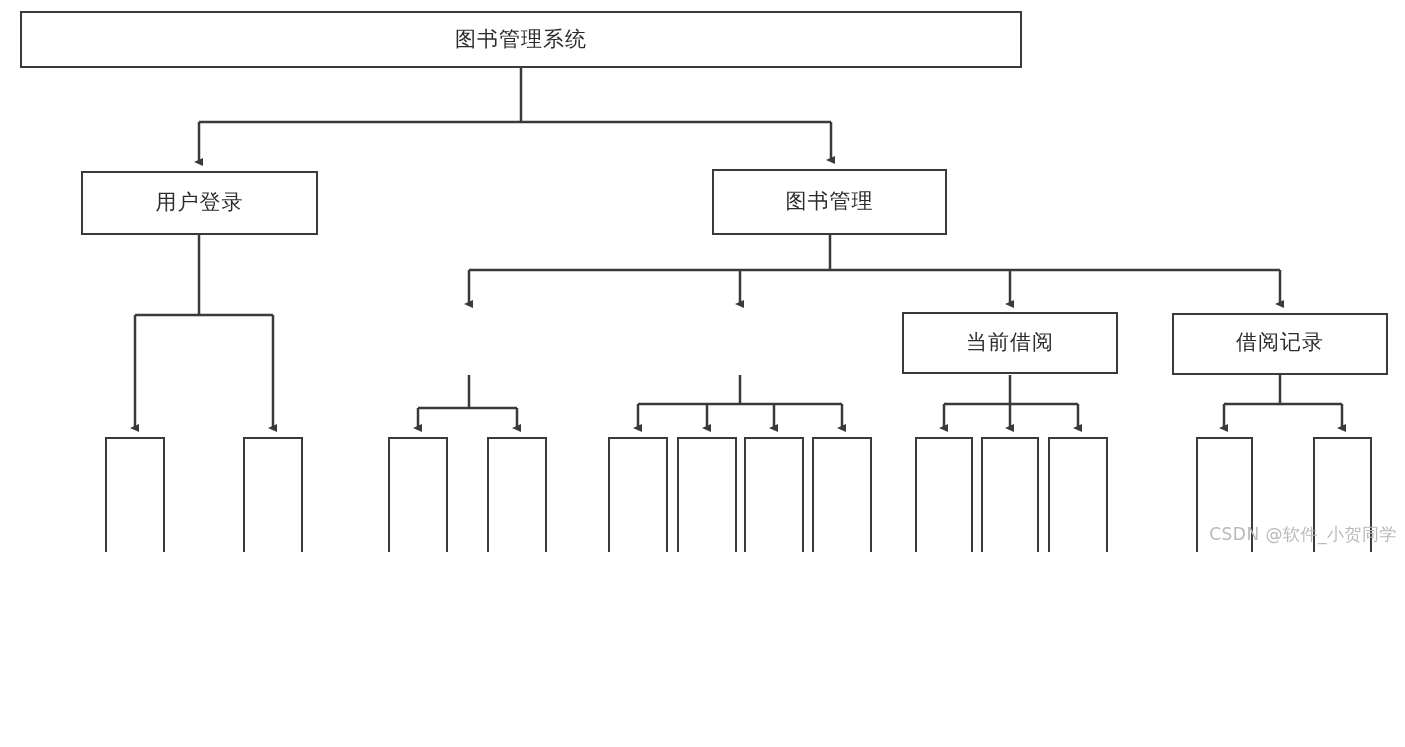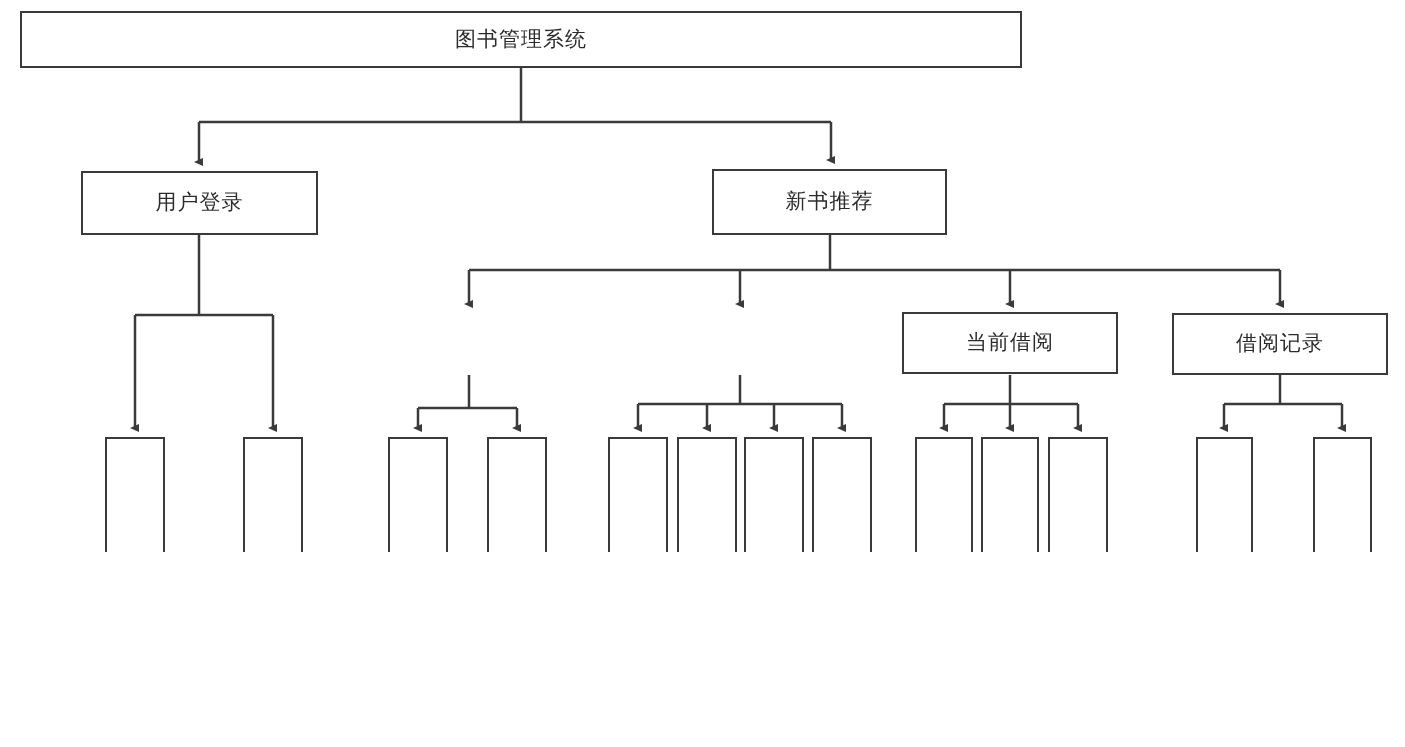--- a/index.html
+++ b/index.html
@@ -127,27 +127,27 @@
   </svg>
 
   <div class="node h" style="left:20px;top:11px;width:1002px;height:57px;">
     <span class="node-label">图书管理系统</span>
   </div>
 
   <div class="node h" style="left:81px;top:171px;width:237px;height:64px;">
     <span class="node-label">用户登录</span>
   </div>
   <div class="node h" style="left:712px;top:169px;width:235px;height:66px;">
-    <span class="node-label">新书推荐</span>
+    <span class="node-label">图书管理</span>
   </div>
 
   <div class="node h" style="left:902px;top:312px;width:216px;height:62px;">
     <span class="node-label">当前借阅</span>
   </div>
-  <div class="node h" style="left:1172px;top:313px;width:216px;height:62px;">
+  <div class="node h" style="left:1172px;top:313px;width:216px;height:62px;font-family:Liberation Mono, monospace;">
     <span class="node-label">借阅记录</span>
   </div>
 
   <div class="node v" style="left:105px;top:437px;width:60px;height:297px;">
     <span class="node-label">用户登录</span>
   </div>
   <div class="node v" style="left:243px;top:437px;width:60px;height:297px;">
     <span class="node-label">注销登录</span>
   </div>
 
@@ -181,14 +181,15 @@
     <span class="node-label">确认归还（管理员）</span>
   </div>
 
   <div class="node v" style="left:1196px;top:437px;width:57px;height:297px;">
     <span class="node-label">新增借阅记录</span>
   </div>
   <div class="node v" style="left:1313px;top:437px;width:59px;height:297px;">
     <span class="node-label">查询借阅记录</span>
   </div>
 
+  <div class="watermark">CSDN @软件_小贺同学</div>
 
 </div>
 
 </body></html>

